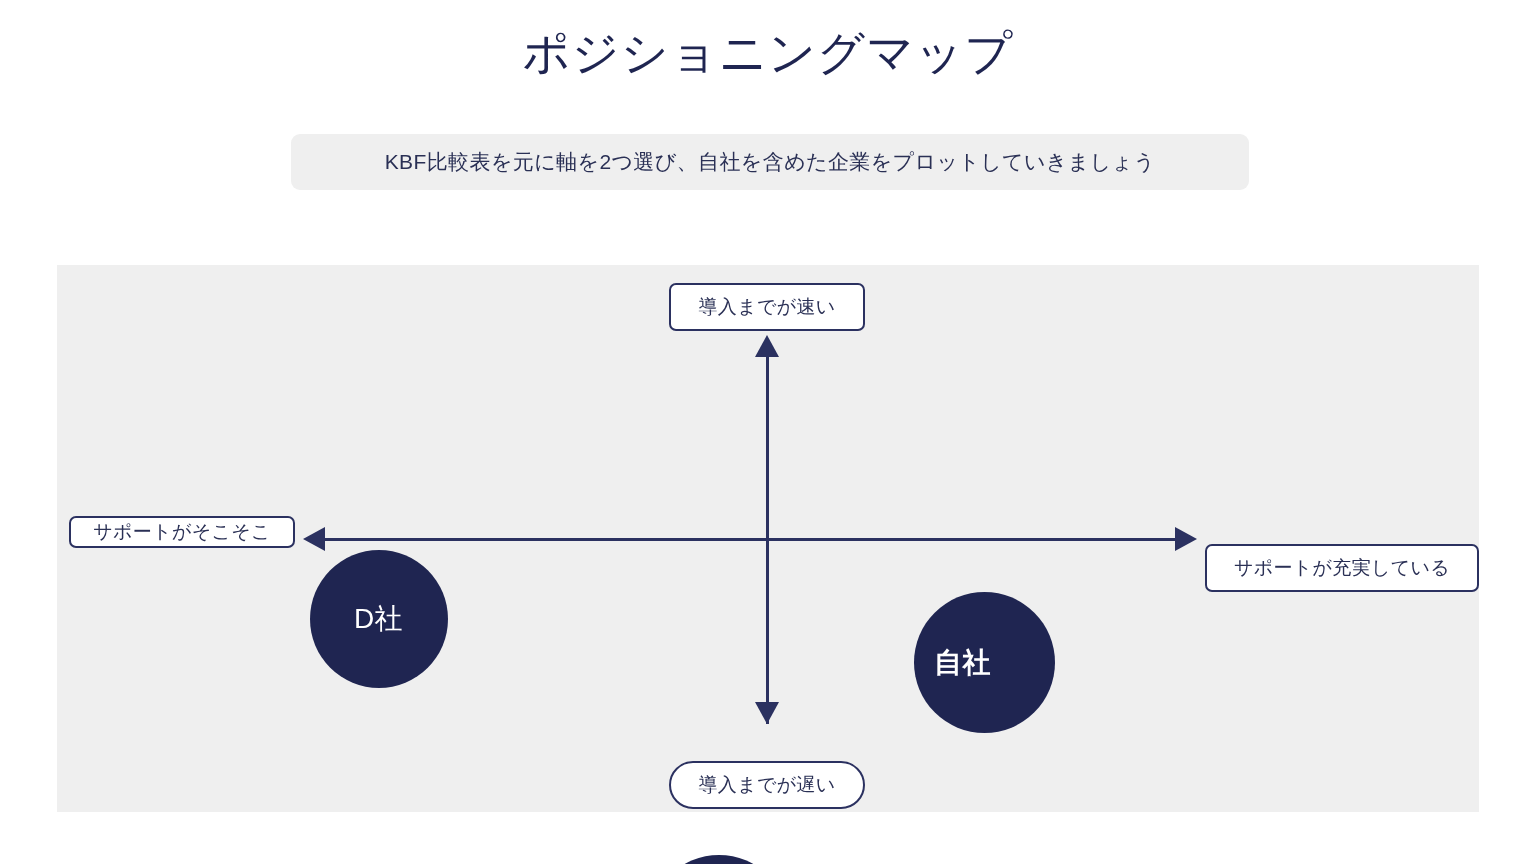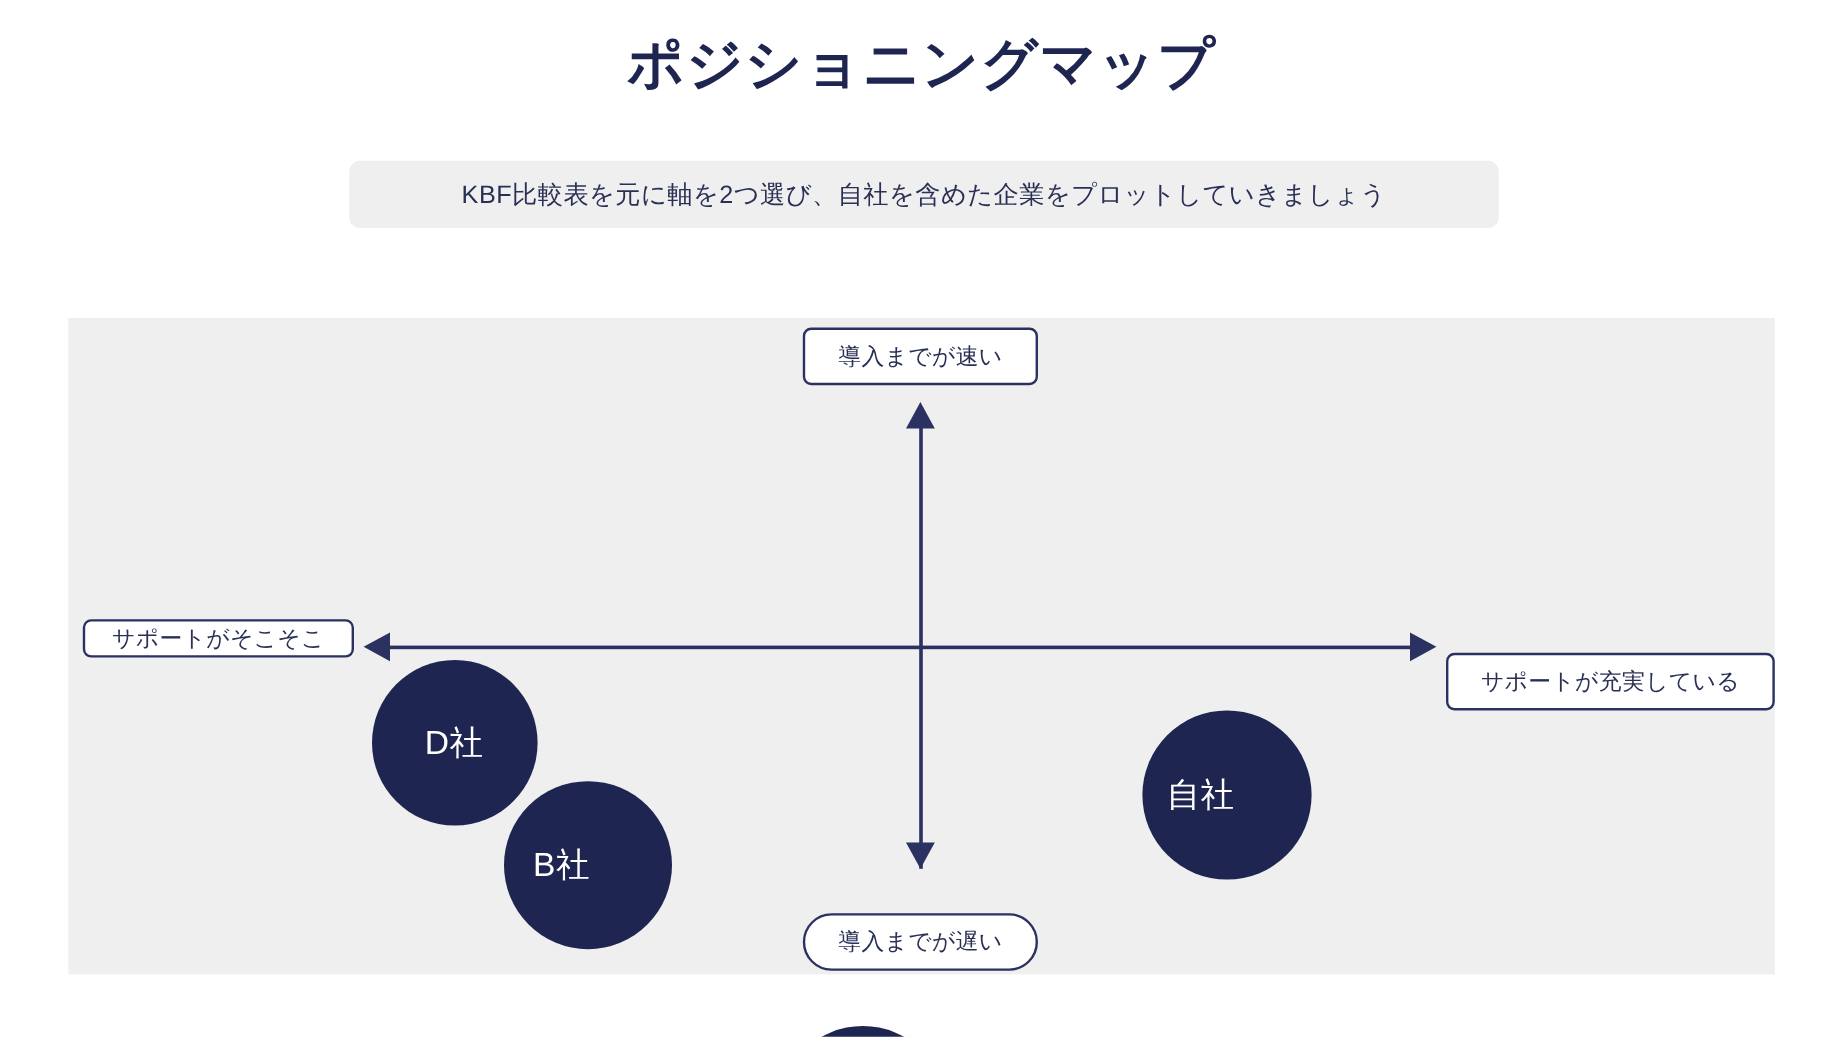--- a/index.html
+++ b/index.html
@@ -16,21 +16,21 @@
   }
 
   
   #page-title {
     position: absolute;
     left: 0;
     top: 24px;
     width: 1536px;
     text-align: center;
     font-size: 47px;
-    font-weight: bold;
+    font-weight: normal;
     color: #1f2551;
     letter-spacing: 1px;
     line-height: 1.25;
     white-space: nowrap;
   }
 
   
   #subtitle-box {
     position: absolute;
     left: 291px;
@@ -121,21 +121,21 @@
     font-size: 19px;
     letter-spacing: 0.3px;
     display: flex;
     align-items: center;
     justify-content: center;
     white-space: nowrap;
     box-sizing: border-box;
   }
   #label-top {
     left: 669px;
-    top: 273px;
+    top: 283px;
     width: 196px;
     height: 48px;
   }
   #label-bottom {
     left: 669px;
     top: 761px;
     width: 196px;
     height: 48px;
     border-radius: 24px;
   }
@@ -166,21 +166,21 @@
     color: #ffffff;
     font-size: 28px;
     letter-spacing: 0.5px;
     white-space: nowrap;
     position: relative;
   }
   #bubble-d  { left: 253px; top: 285px; width: 138px; height: 138px; }
   #bubble-d .bubble-label  { right: 22px; margin-left: 43px; }
   #bubble-b  { left: 363px; top: 386px; width: 140px; height: 140px; }
   #bubble-b .bubble-label  { right: 22px; }
-  #bubble-own{ left: 895px; top: 327px; width: 141px; height: 141px; }
+  #bubble-own{ left: 857px; top: 327px; width: 141px; height: 141px; font-weight: bold; }
   #bubble-own .bubble-label{ right: 22px; }
   #bubble-c  { left: 592px; top: 590px; width: 140px; height: 140px; }
 </style>
 </head>
 <body>
 
 <div id="page-title">ポジショニングマップ</div>
 
 <div id="subtitle-box">
   <span id="subtitle-text">KBF比較表を元に軸を2つ選び、自社を含めた企業をプロットしていきましょう</span>
@@ -193,23 +193,20 @@
 
   <div class="arrow-head" id="x-arrow-left"></div>
   <div class="arrow-head" id="x-arrow-right"></div>
   <div class="arrow-head" id="y-arrow-up"></div>
   <div class="arrow-head" id="y-arrow-down"></div>
 
   <div class="bubble" id="bubble-d">
     <span class="bubble-label">D社</span>
   </div>
 
-  <div class="bubble" id="bubble-b">
-    <span class="bubble-label">B社</span>
-  </div>
 
   <div class="bubble" id="bubble-own">
     <span class="bubble-label">自社</span>
   </div>
 
   <div class="bubble" id="bubble-c">
     
   </div>
 
 </div>

